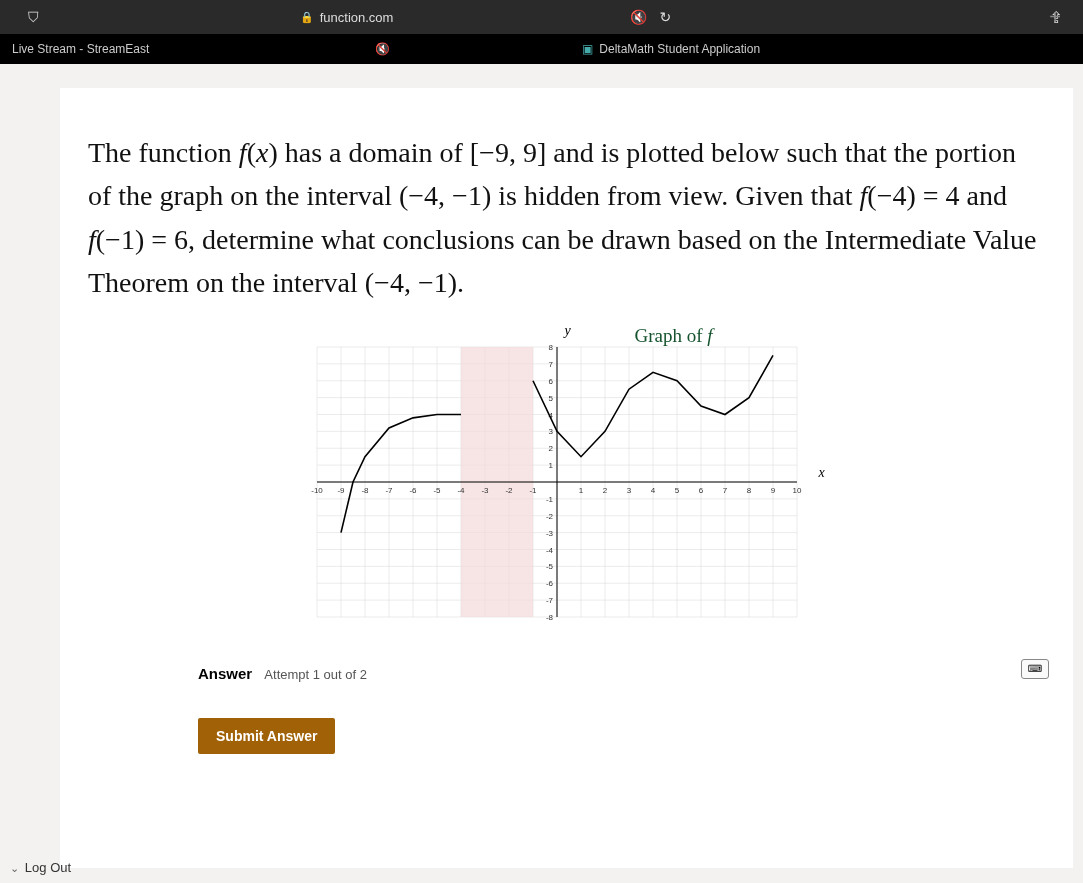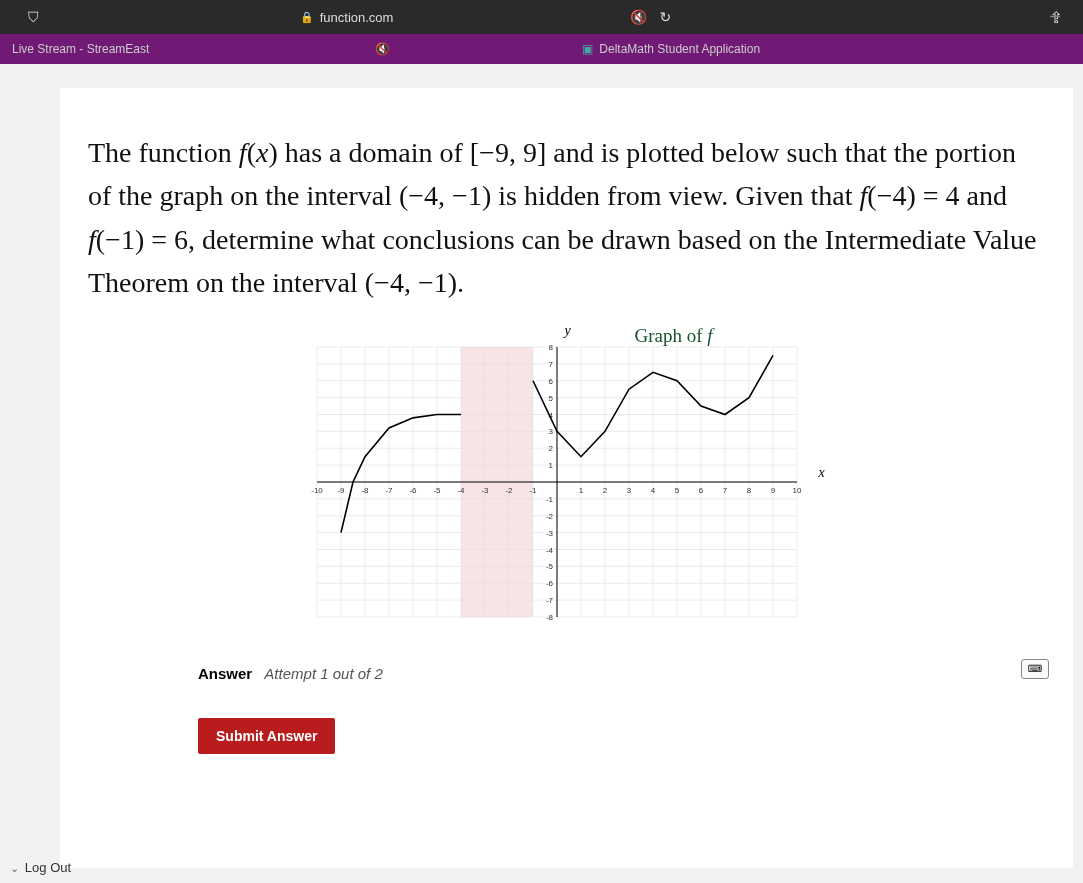--- a/index.html
+++ b/index.html
@@ -30,21 +30,21 @@
     position: absolute;
     left: 630px; top: 0; height: 34px;
     display: flex; align-items: center; gap: 12px;
     font-size: 14px;
   }
   .share {
     position: absolute; right: 20px; top: 0; height: 34px;
     display: flex; align-items: center; font-size: 16px;
   }
   .tabs-row {
-    background: #701a75;
+    background: #000000;
     height: 30px;
     display: flex;
     align-items: center;
     color: #ccc;
     font-size: 12px;
     position: relative;
   }
   .tab {
     padding: 0 12px;
     height: 30px;
@@ -112,21 +112,21 @@
   .answer-section {
     margin-top: 28px;
     padding-left: 110px;
     position: relative;
   }
   .ans-header {
     font-size: 15px;
     margin-bottom: 18px;
   }
   .ans-header .bold { font-weight: 700; margin-top: 7px; }
-  .ans-header .attempt { color: #555; font-size: 15px; margin-left: 8px; font-style: italic;}
+  .ans-header .attempt { color: #555; font-size: 13px; margin-left: 8px;}
   .keyboard-icon {
     position: absolute;
     right: -4px; top: -6px;
     width: 28px; height: 20px;
     border: 1px solid #888;
     border-radius: 3px;
     background: #fafafa;
     display: flex; align-items: center; justify-content: center;
     font-size: 10px;
   }
@@ -143,21 +143,21 @@
     padding: 4px 6px;
     border: 1px solid #999;
     background: #fff;
     min-width: 240px;
     height: 30px;
     vertical-align: baseline;
   }
   select.blank.short { min-width: 120px; }
   .submit-btn {
     margin-top: 18px;
-    background: #b91c1c;
+    background: #a16207;
     color: #fff;
     border: none;
     padding: 10px 18px;
     font-size: 14px;
     font-weight: 600;
     border-radius: 2px;
     cursor: pointer;
   }
   .logout {
     position: absolute;

